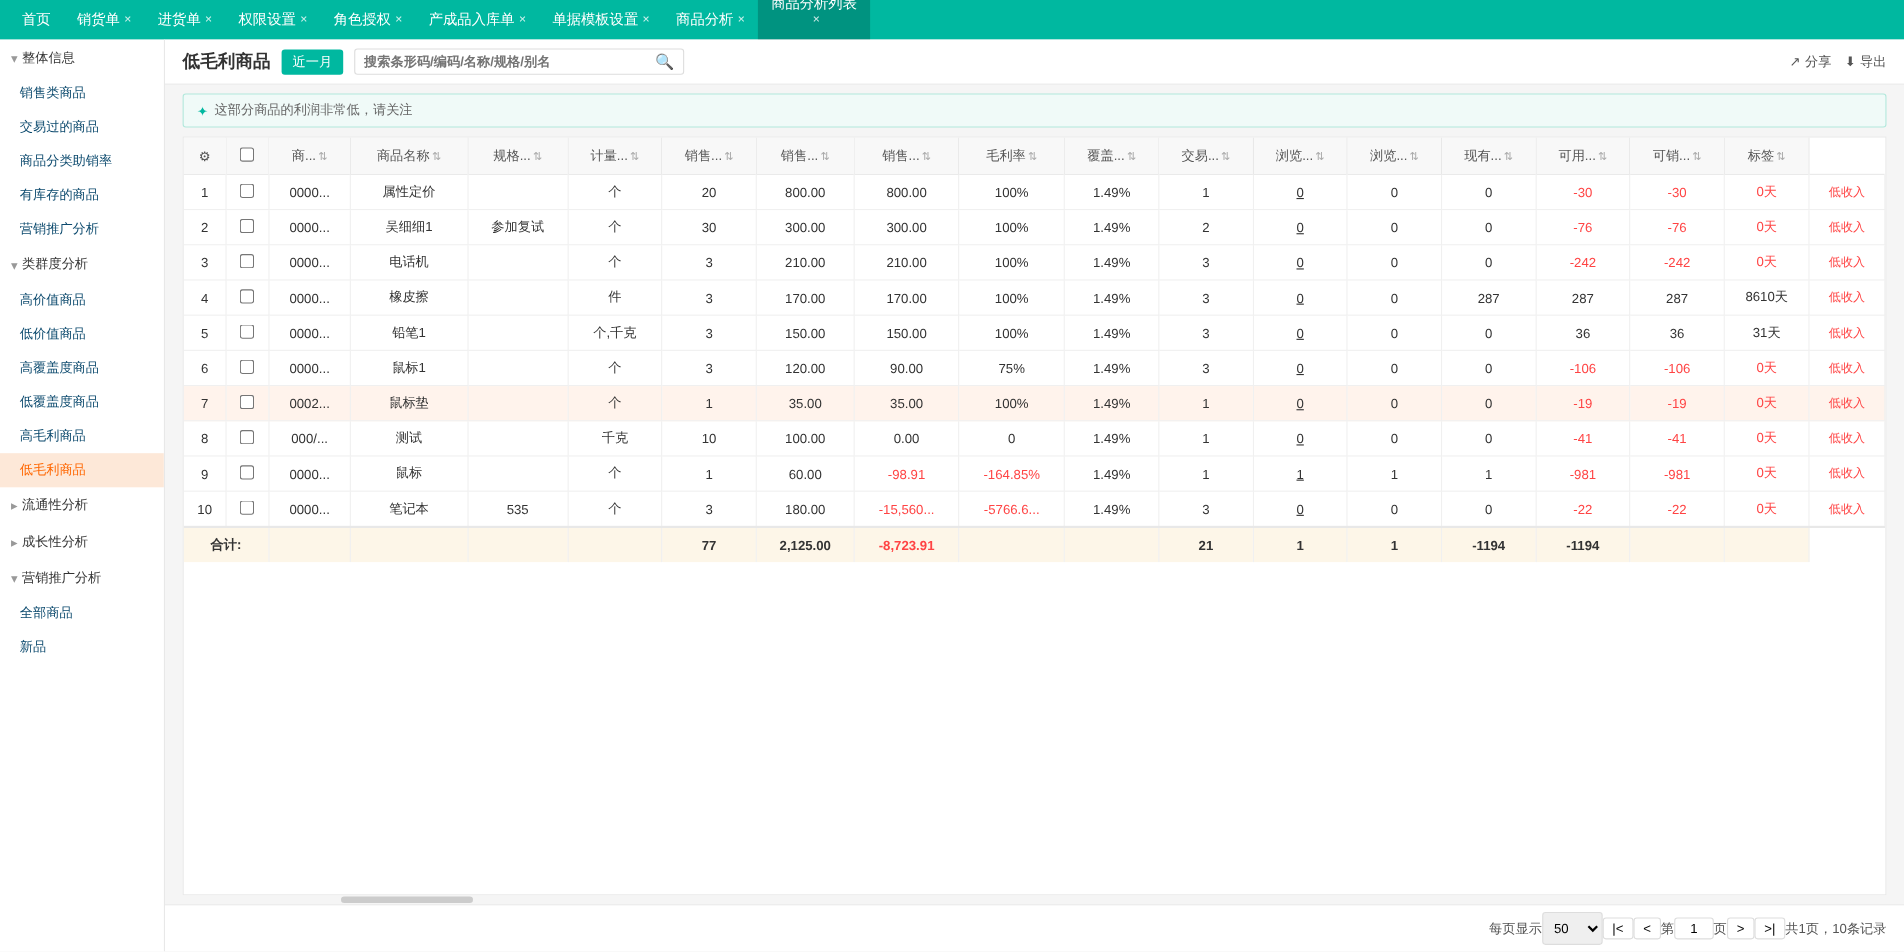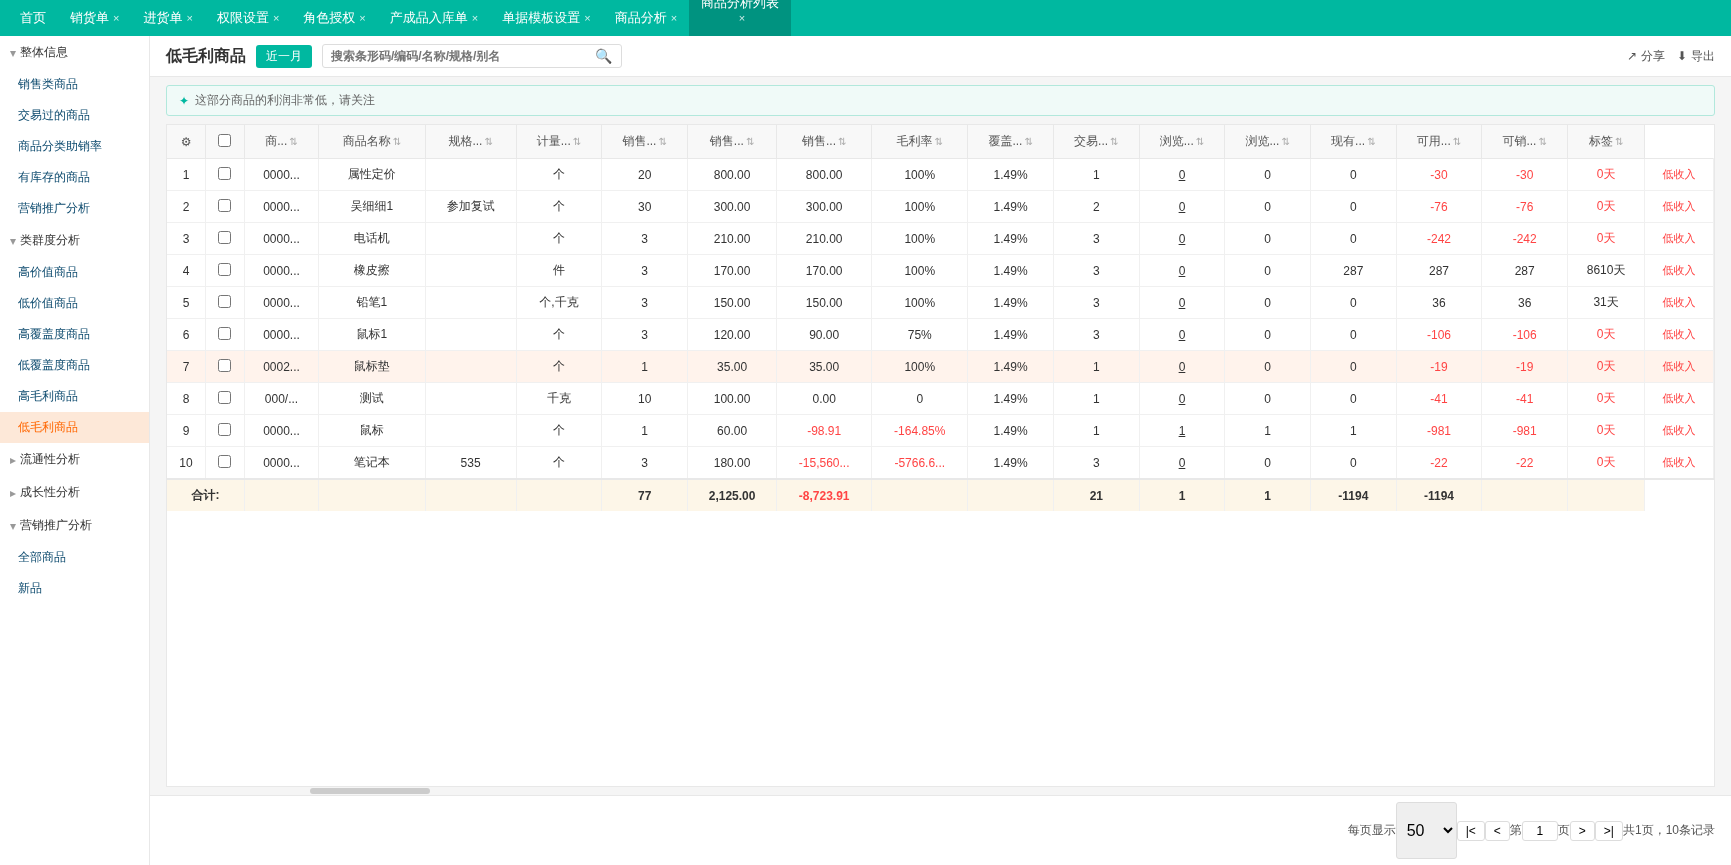--- a/index.html
+++ b/index.html
@@ -201,22 +201,22 @@
       padding: 6px 16px;
       background: #fff;
       border-top: 1px solid #e8e8e8;
       gap: 0;
       font-size: 12px;
       color: #555;
     }
     .per-page-select {
       border: 1px solid #ddd;
       border-radius: 3px;
-      padding: 18px 6px;
-      font-size: 16px;
+      padding: 6px 6px;
+      font-size: 12px;
     }
     .page-nav-btn {
       border: 1px solid #ddd;
       background: #fff;
       border-radius: 3px;
       padding: 2px 8px;
       cursor: pointer;
       font-size: 12px;
     }
     .page-input {

